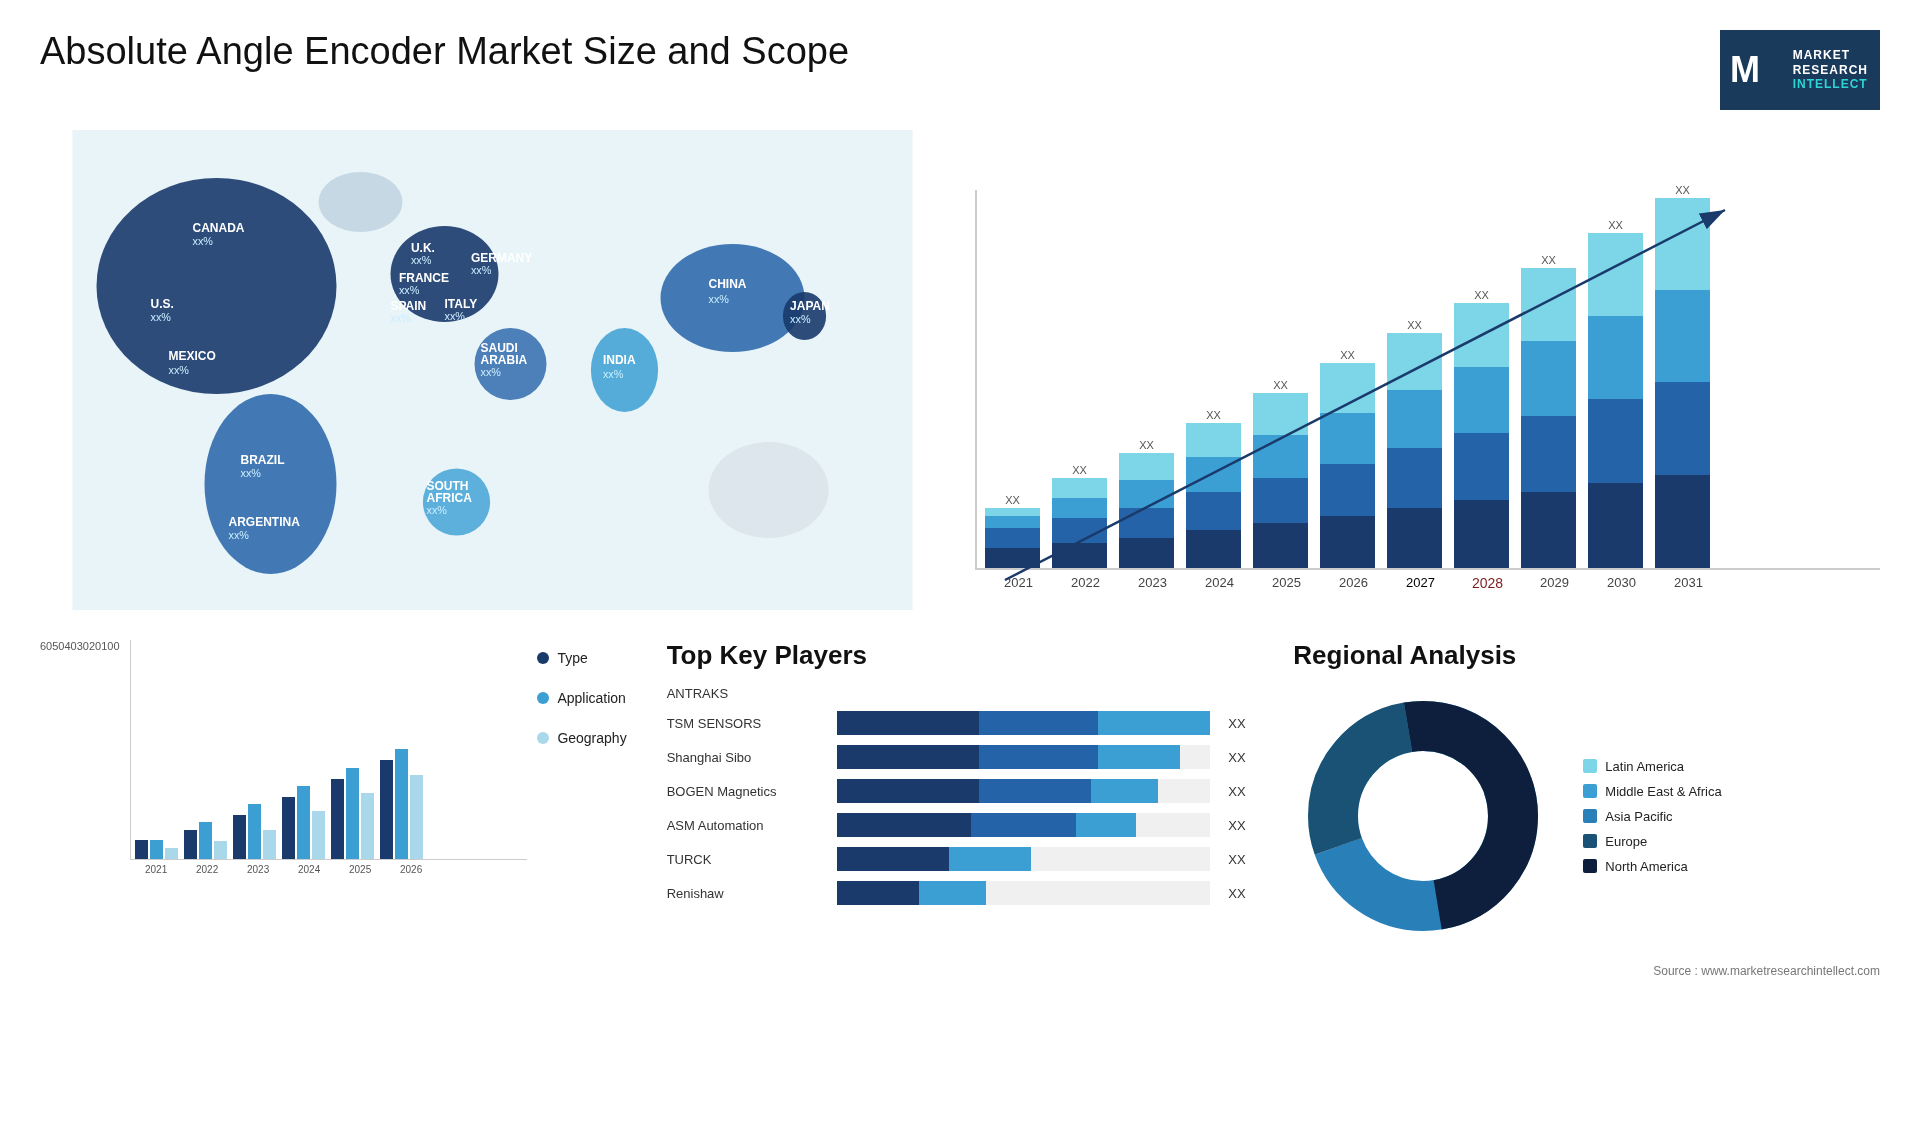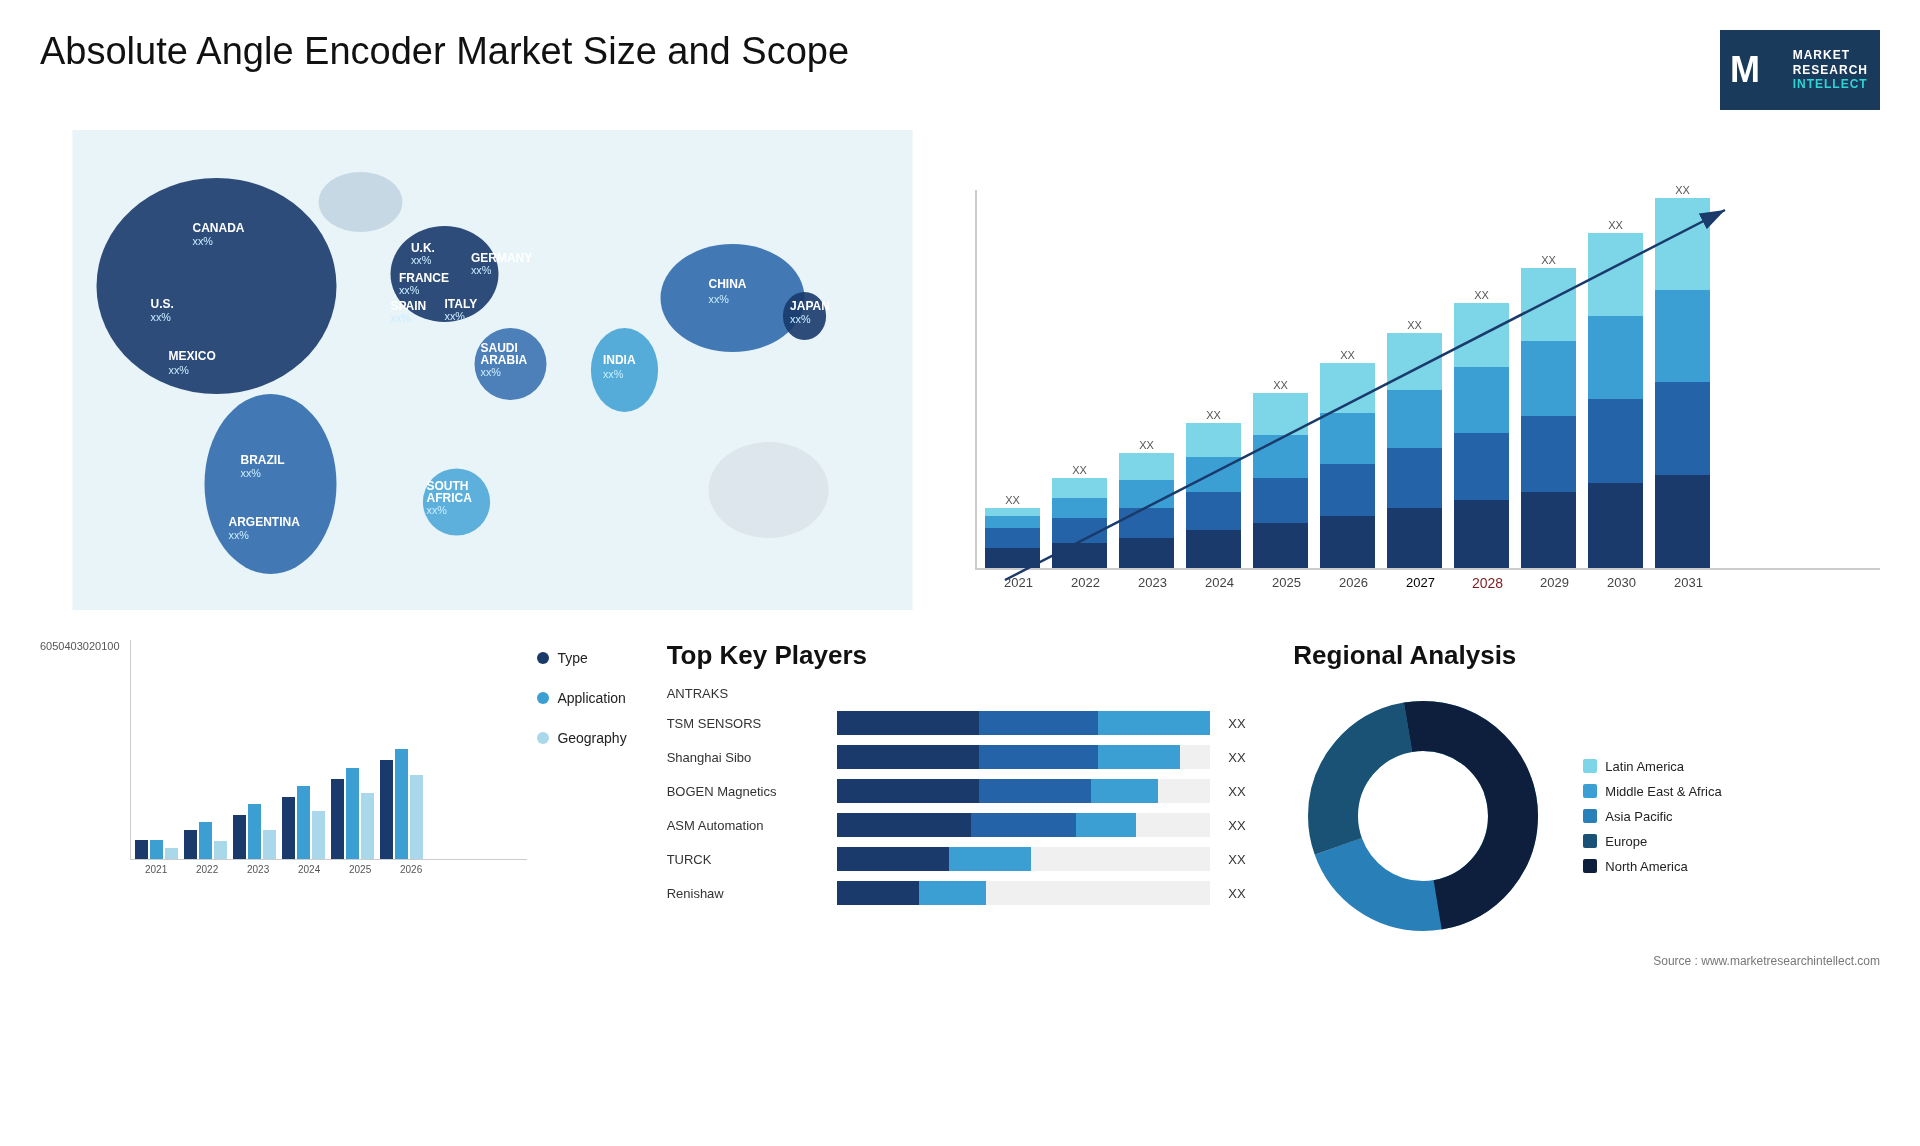--- a/index.html
+++ b/index.html
@@ -591,18 +591,18 @@
         <div class="reg-legend-item">
           <div class="reg-legend-dot" style="background:#1a5276;"></div>
           <span>Europe</span>
         </div>
         <div class="reg-legend-item">
           <div class="reg-legend-dot" style="background:#0d1f3c;"></div>
           <span>North America</span>
         </div>
       </div>
     </div>
-    <div style="text-align:right;margin-top:5px;">
+    <div style="text-align:right;margin-top:15px;">
       <span class="source-text">Source : www.marketresearchintellect.com</span>
     </div>
   </div>
 
 </div>
 
 </body></html>

